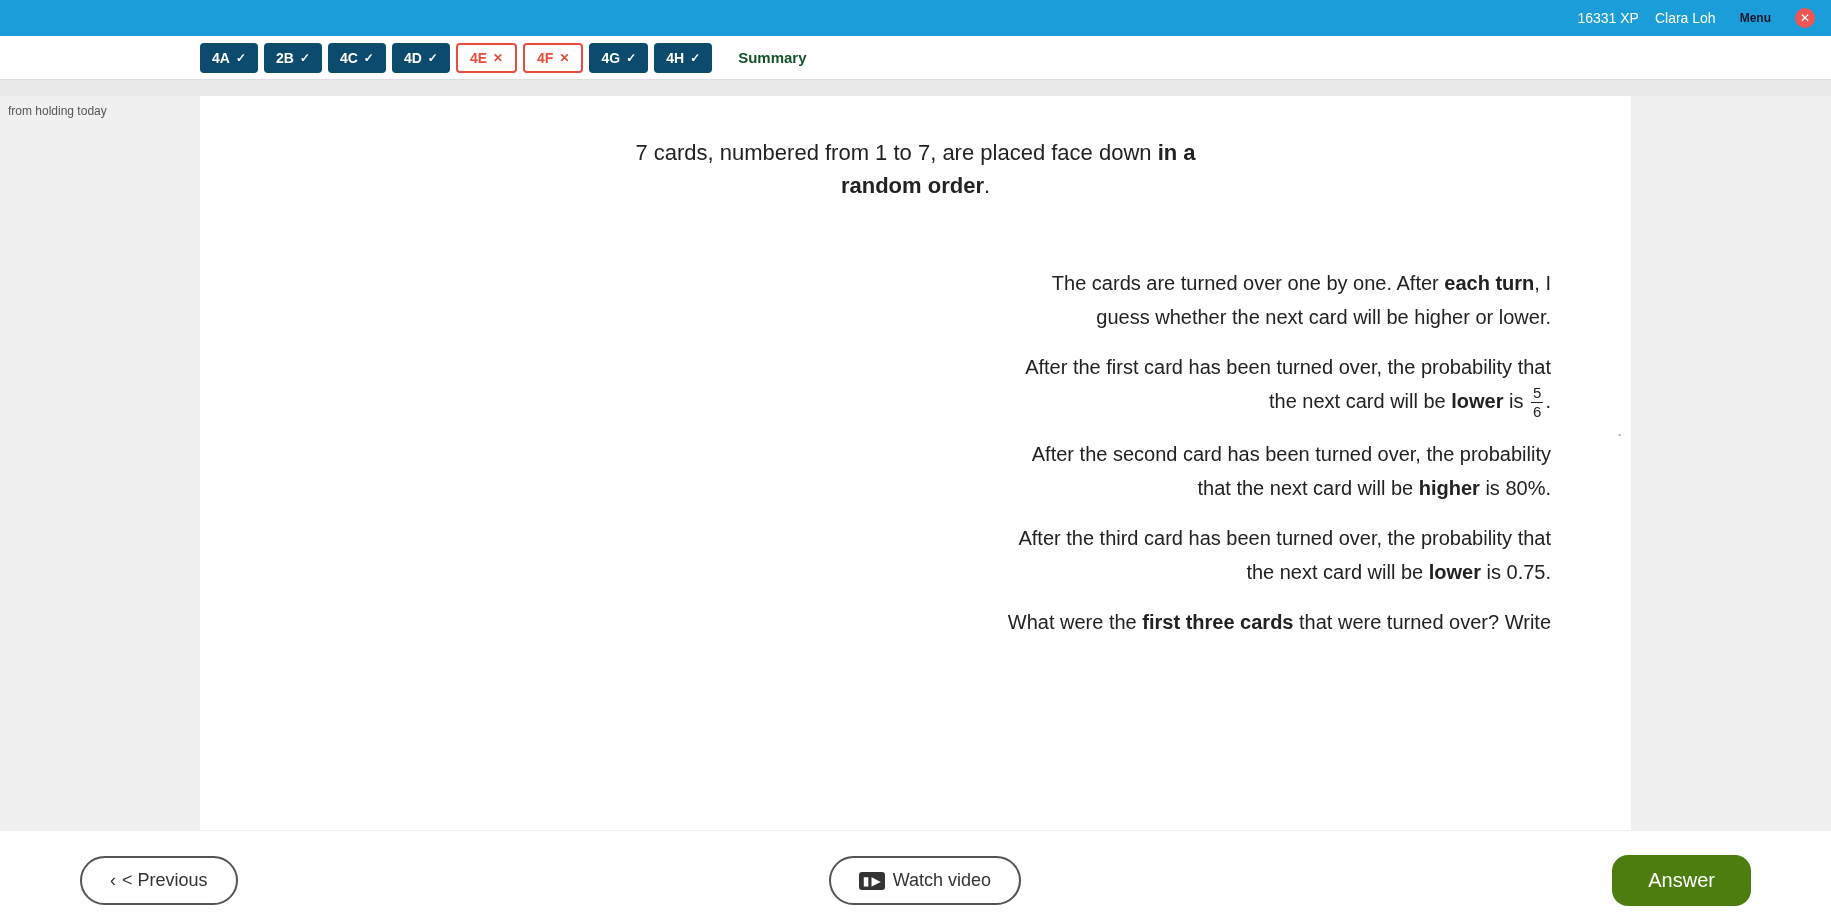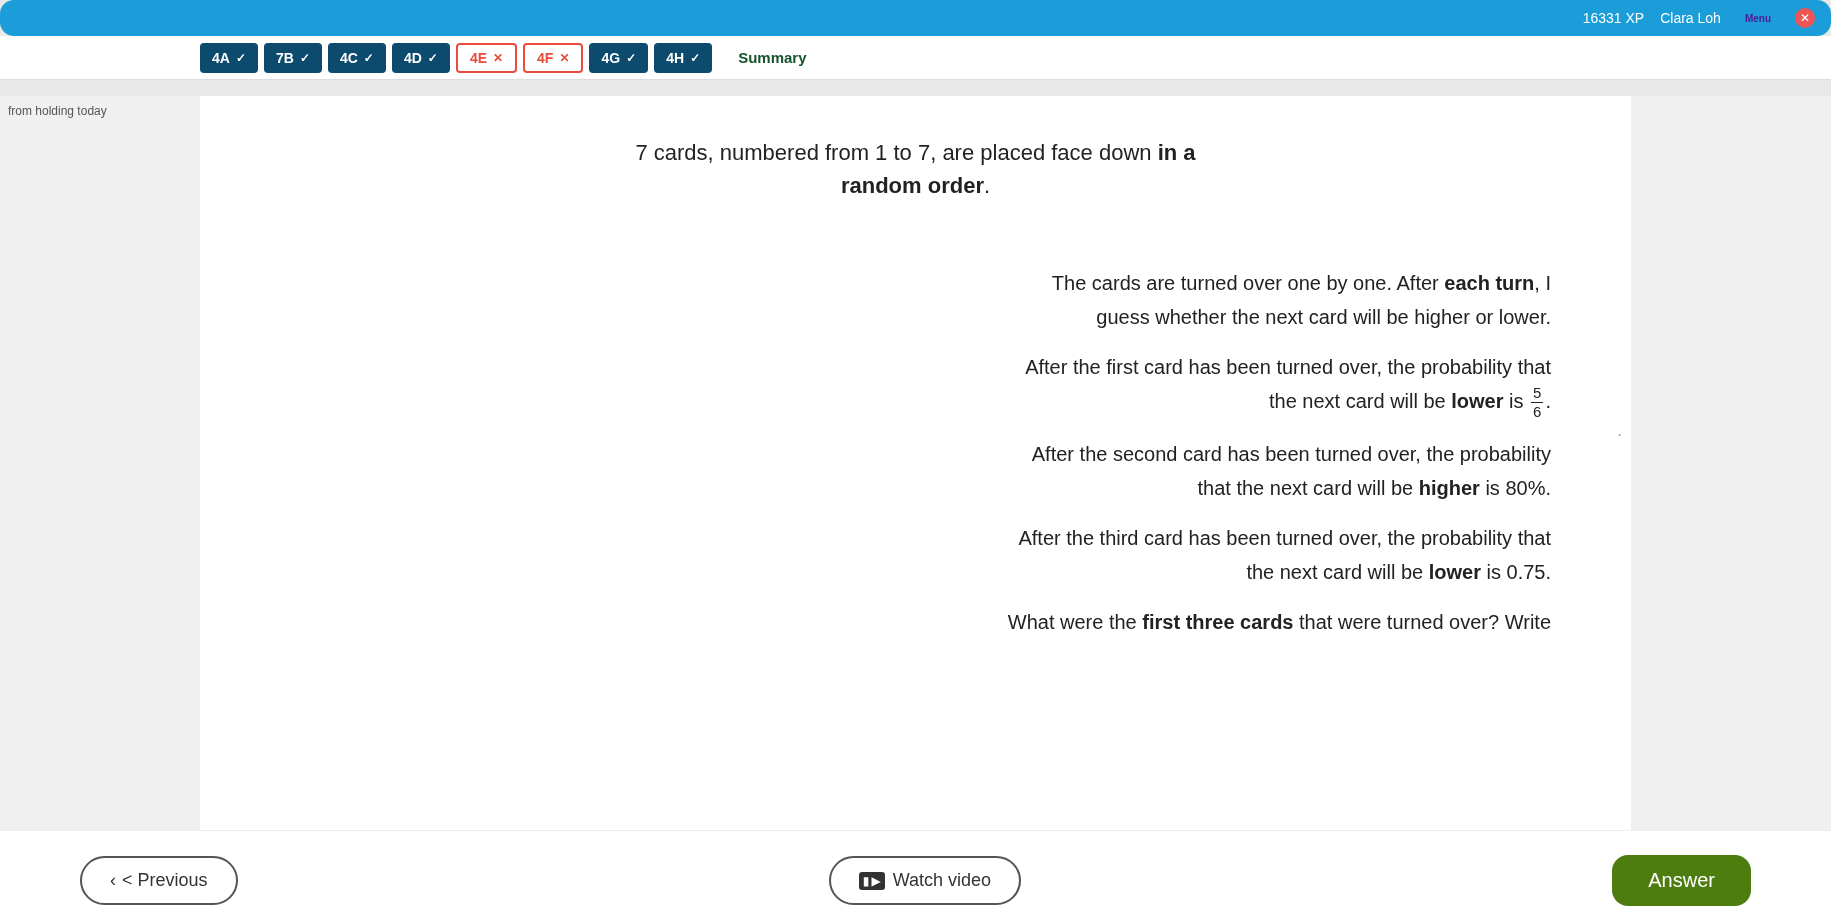--- a/index.html
+++ b/index.html
@@ -19,32 +19,31 @@
 
     .top-bar {
       background: #1a9dd9;
       width: 100%;
       height: 36px;
       display: flex;
       align-items: center;
       justify-content: flex-end;
       padding: 8px 16px;
       gap: 16px;
-      border-radius: 14px;
     }
 
     .top-bar-text {
       color: white;
       font-size: 14px;
       font-weight: 500;
     }
 
     .menu-btn {
-      color: #4c1d95;
-      font-size: 10px;
+      color: #0f172a;
+      font-size: 12px;
       font-weight: 600;
       cursor: pointer;
       padding: 2px 8px;
     }
 
     .close-btn {
       background: #e55;
       color: white;
       border-radius: 50%;
       width: 20px;
@@ -286,21 +285,21 @@
   <span class="menu-btn">Menu</span>
   <div class="close-btn">✕</div>
 </div>
 
 <div class="tab-bar">
   <div class="tab tab-green">
     <span>4A</span>
     <span class="tab-check">✓</span>
   </div>
   <div class="tab tab-green">
-    <span>7B</span>
+    <span>2B</span>
     <span class="tab-check">✓</span>
   </div>
   <div class="tab tab-green">
     <span>4C</span>
     <span class="tab-check">✓</span>
   </div>
   <div class="tab tab-green">
     <span>4D</span>
     <span class="tab-check">✓</span>
   </div>

